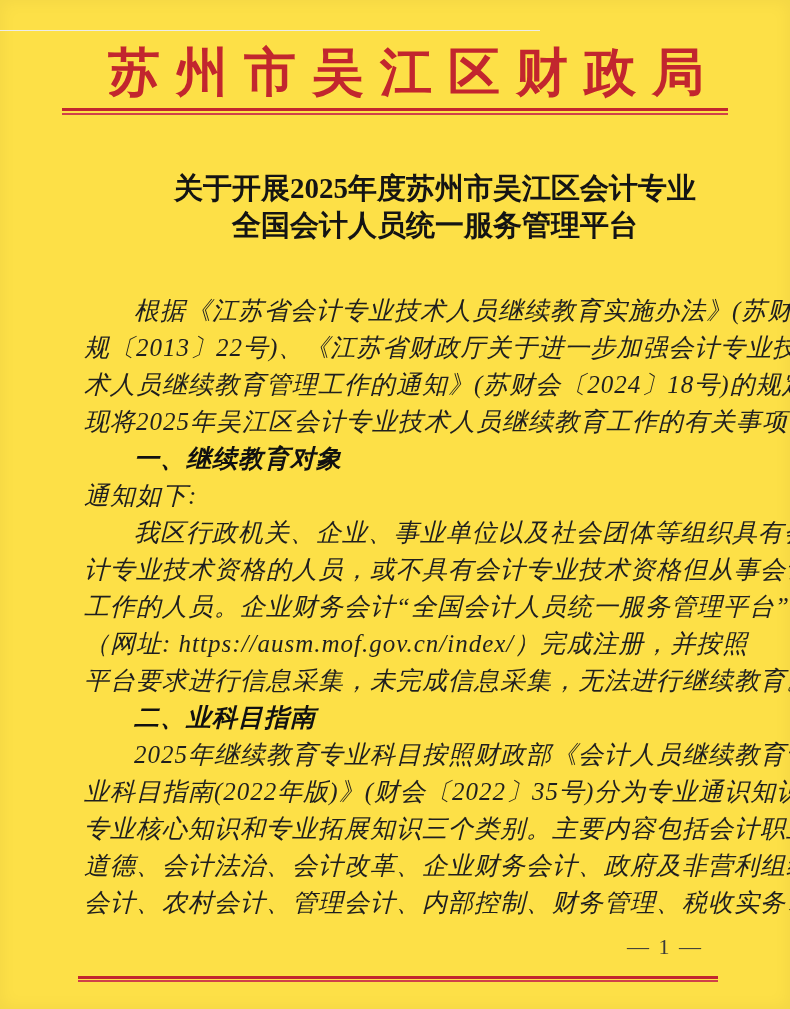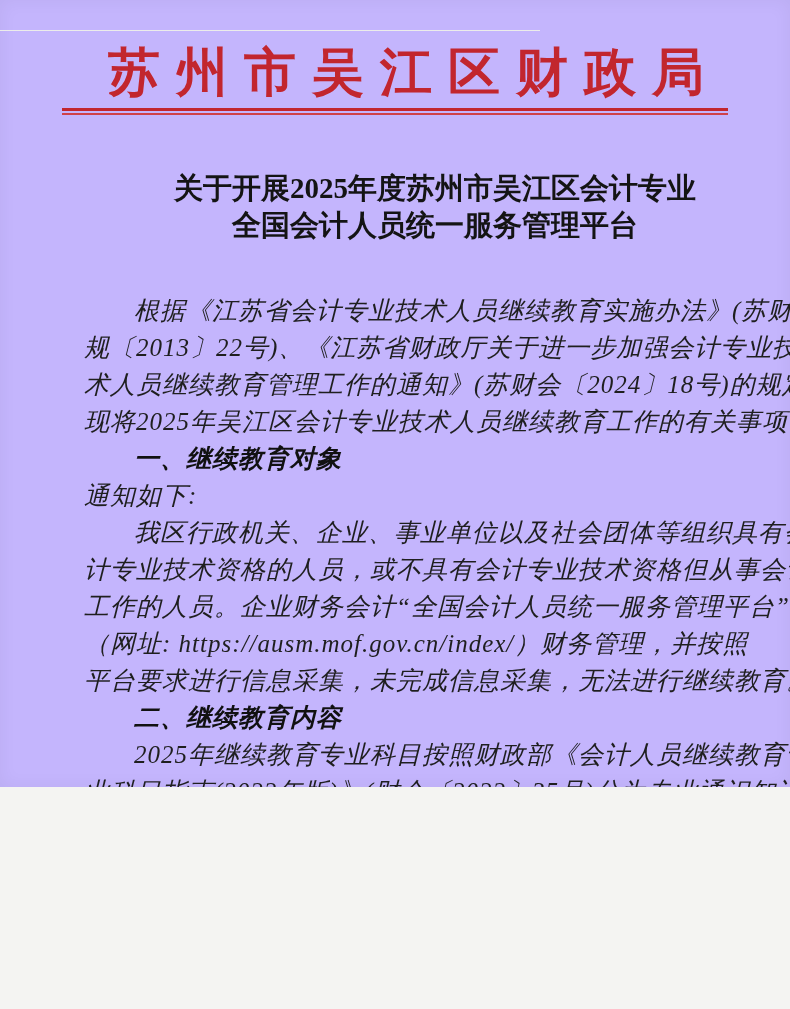--- a/index.html
+++ b/index.html
@@ -3,22 +3,22 @@
 <meta charset="utf-8">
 <style>
   html, body { margin: 0; padding: 0; }
   body {
     width: 790px; height: 1009px;
     background: #f4f4f2;
     font-family: "Liberation Serif", "DejaVu Serif", serif;
   }
   .page {
     position: relative;
-    width: 790px; height: 787px;
-    background: #c4b5fd;
+    width: 790px; height: 1009px;
+    background: #fde047;
     overflow: hidden;
     box-shadow: inset 0 0 18px rgba(0,0,0,0.05);
   }
   .scan-line {
     position: absolute;
     top: 30px; left: 0; width: 540px; height: 1px;
     background: #ececea;
   }
   .letterhead {
     position: absolute;
@@ -108,23 +108,23 @@
   <div class="body-text" id="body-lines">
       <div class="line indent">根据《江苏省会计专业技术人员继续教育实施办法》(苏财</div>
       <div class="line plain">规〔2013〕22号)、《江苏省财政厅关于进一步加强会计专业技</div>
       <div class="line plain">术人员继续教育管理工作的通知》(苏财会〔2024〕18号)的规定，</div>
       <div class="line plain">现将2025年吴江区会计专业技术人员继续教育工作的有关事项</div>
       <div class="line heading">一、继续教育对象</div>
       <div class="line plain">通知如下:</div>
       <div class="line indent">我区行政机关、企业、事业单位以及社会团体等组织具有会</div>
       <div class="line plain">计专业技术资格的人员，或不具有会计专业技术资格但从事会计</div>
       <div class="line plain">工作的人员。企业财务会计“全国会计人员统一服务管理平台”</div>
-      <div class="line plain">（网址: https://ausm.mof.gov.cn/index/）财务管理，并按照</div>
+      <div class="line plain">（网址: https://ausm.mof.gov.cn/index/）完成注册，并按照</div>
       <div class="line plain">平台要求进行信息采集，未完成信息采集，无法进行继续教育。</div>
-      <div class="line heading">二、继续教育内容</div>
+      <div class="line heading">二、业科目指南</div>
       <div class="line indent">2025年继续教育专业科目按照财政部《会计人员继续教育专</div>
       <div class="line plain">业科目指南(2022年版)》(财会〔2022〕35号)分为专业通识知识、</div>
       <div class="line plain">专业核心知识和专业拓展知识三个类别。主要内容包括会计职业</div>
       <div class="line plain">道德、会计法治、会计改革、企业财务会计、政府及非营利组织</div>
       <div class="line plain">会计、农村会计、管理会计、内部控制、财务管理、税收实务、</div>
     </div>
 
   <div class="page-number">— 1 —</div>
 
   <div class="red-rule-bottom" style="border-top-color: rgb(194, 38, 46);"></div>

